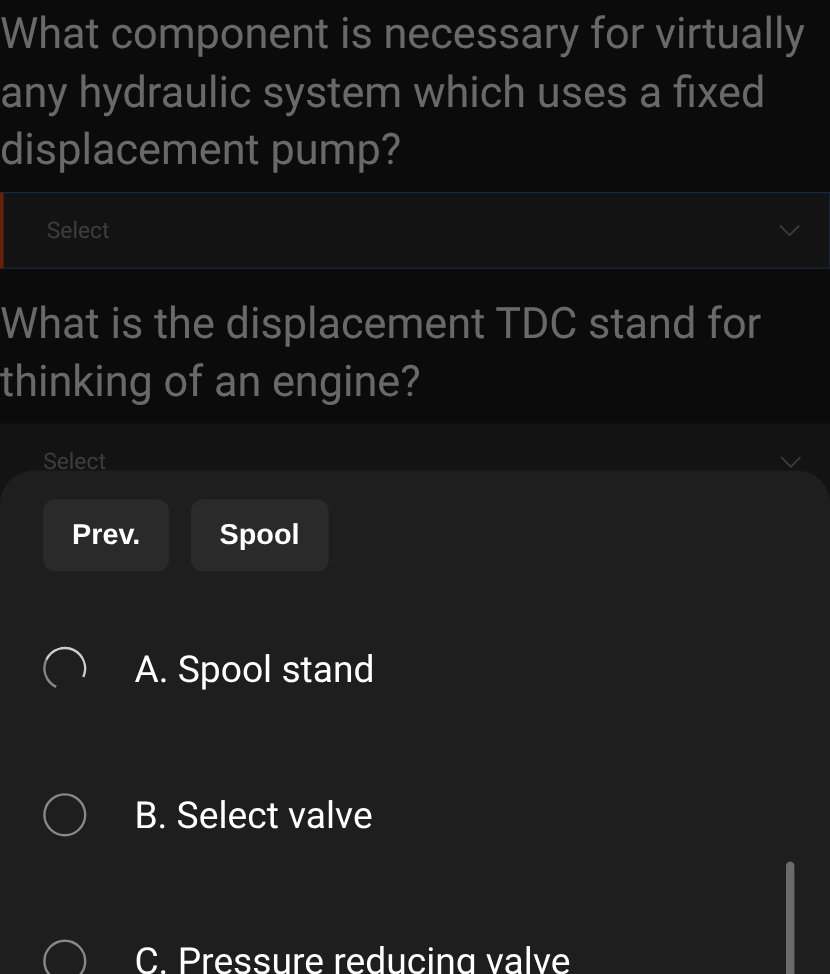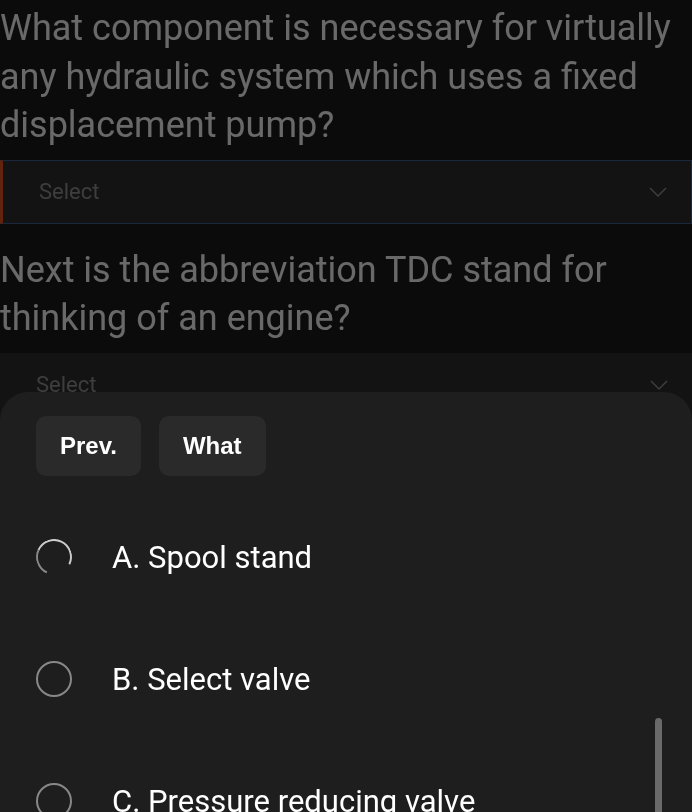--- a/index.html
+++ b/index.html
@@ -49,21 +49,21 @@
       position: relative;
     }
     .select-wrap.active {
       border: 1px solid #3a5a8a;
       border-left: 3px solid #d94e1f;
     }
     .select-wrap.with-left-accent {
       border-left: 3px solid #d94e1f;
     }
     .select-placeholder {
-      font-size: 22px;
+      font-size: 19px;
       color: #888;
     }
     .chevron {
       width: 18px;
       height: 18px;
       display: flex;
       align-items: center;
       justify-content: center;
     }
     .chevron svg {
@@ -147,21 +147,21 @@
   <div class="question-text">What component is necessary for virtually any hydraulic system which uses a fixed displacement pump?</div>
   <div class="select-wrap active">
     <span class="select-placeholder">Select</span>
     <span class="chevron">
       <svg width="18" height="10" viewBox="0 0 18 10">
           <polyline points="1,1 9,9 17,1"></polyline>
         </svg>
     </span>
   </div>
 
-  <div class="question-text">Next is the abbreviation TDC stand for thinking of an engine?</div>
+  <div class="question-text">What is the displacement TDC stand for thinking of an engine?</div>
   <div class="select-wrap">
     <span class="select-placeholder">Select</span>
     <span class="chevron">
       <svg width="18" height="10" viewBox="0 0 18 10">
           <polyline points="1,1 9,9 17,1"></polyline>
         </svg>
     </span>
   </div>
 
   <div class="question-text">A good housekeeping rule is: A place for everything and everything in its place.</div>
@@ -173,21 +173,21 @@
         </svg>
     </span>
   </div>
 </div>
 
 <div class="dim-overlay"></div>
 
 <div class="picker-panel">
   <div class="picker-buttons">
     <button class="picker-btn">Prev.</button>
-    <button class="picker-btn">What</button>
+    <button class="picker-btn">Spool</button>
   </div>
   <div class="options-list">
     <div class="option-row">
       <div class="radio-outer spinning"></div>
       <div class="option-label">A. Spool stand</div>
     </div>
     <div class="option-row">
       <div class="radio-outer"></div>
       <div class="option-label">B. Select valve</div>
     </div>

